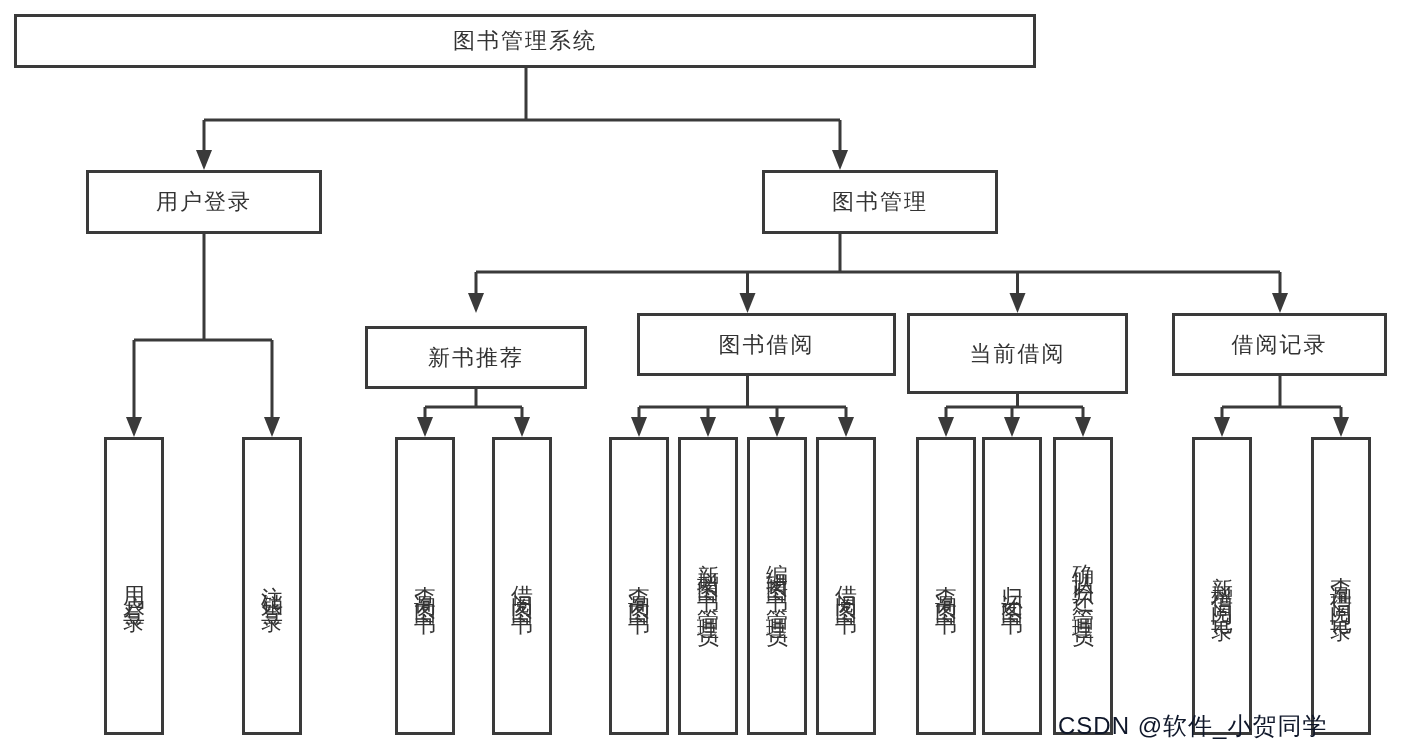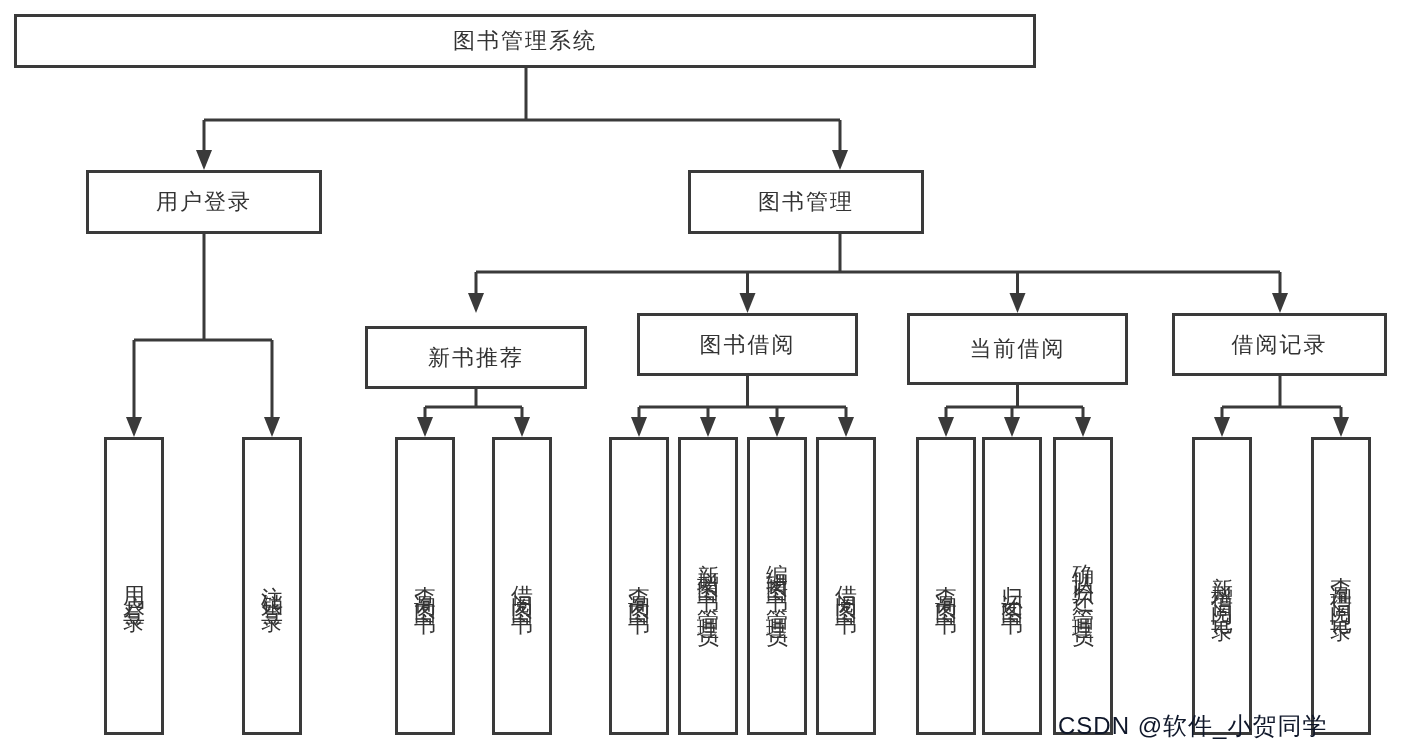--- a/index.html
+++ b/index.html
@@ -89,31 +89,31 @@
     </g>
   </svg>
 
   <div class="node box-h" style="left:14px; top:14px; width:1022px; height:54px;">
     <span class="label">图书管理系统</span>
   </div>
 
   <div class="node box-h" style="left:86px; top:170px; width:236px; height:64px;">
     <span class="label">用户登录</span>
   </div>
-  <div class="node box-h" style="left:688px; top:170px; width:236px; height:64px;">
+  <div class="node box-h" style="left:762px; top:170px; width:236px; height:64px;">
     <span class="label">图书管理</span>
   </div>
 
   <div class="node box-h" style="left:365px; top:313px; width:222px; height:63px;margin-top:13px;">
     <span class="label">新书推荐</span>
   </div>
-  <div class="node box-h" style="left:637px; top:313px; width:221px; height:63px;justify-content:center;">
+  <div class="node box-h" style="left:637px; top:313px; width:259px; height:63px;justify-content:center;">
     <span class="label">图书借阅</span>
   </div>
-  <div class="node box-h" style="left:907px; top:313px; width:221px; height:72px;">
+  <div class="node box-h" style="left:907px; top:313px; width:221px; height:81px;">
     <span class="label">当前借阅</span>
   </div>
   <div class="node box-h" style="left:1172px; top:313px; width:215px; height:63px;">
     <span class="label">借阅记录</span>
   </div>
 
   <div class="node box-v" style="left:104px; top:437px; width:60px; height:298px;">
     <span class="label">用户登录</span>
   </div>
   <div class="node box-v" style="left:242px; top:437px; width:60px; height:298px;">

